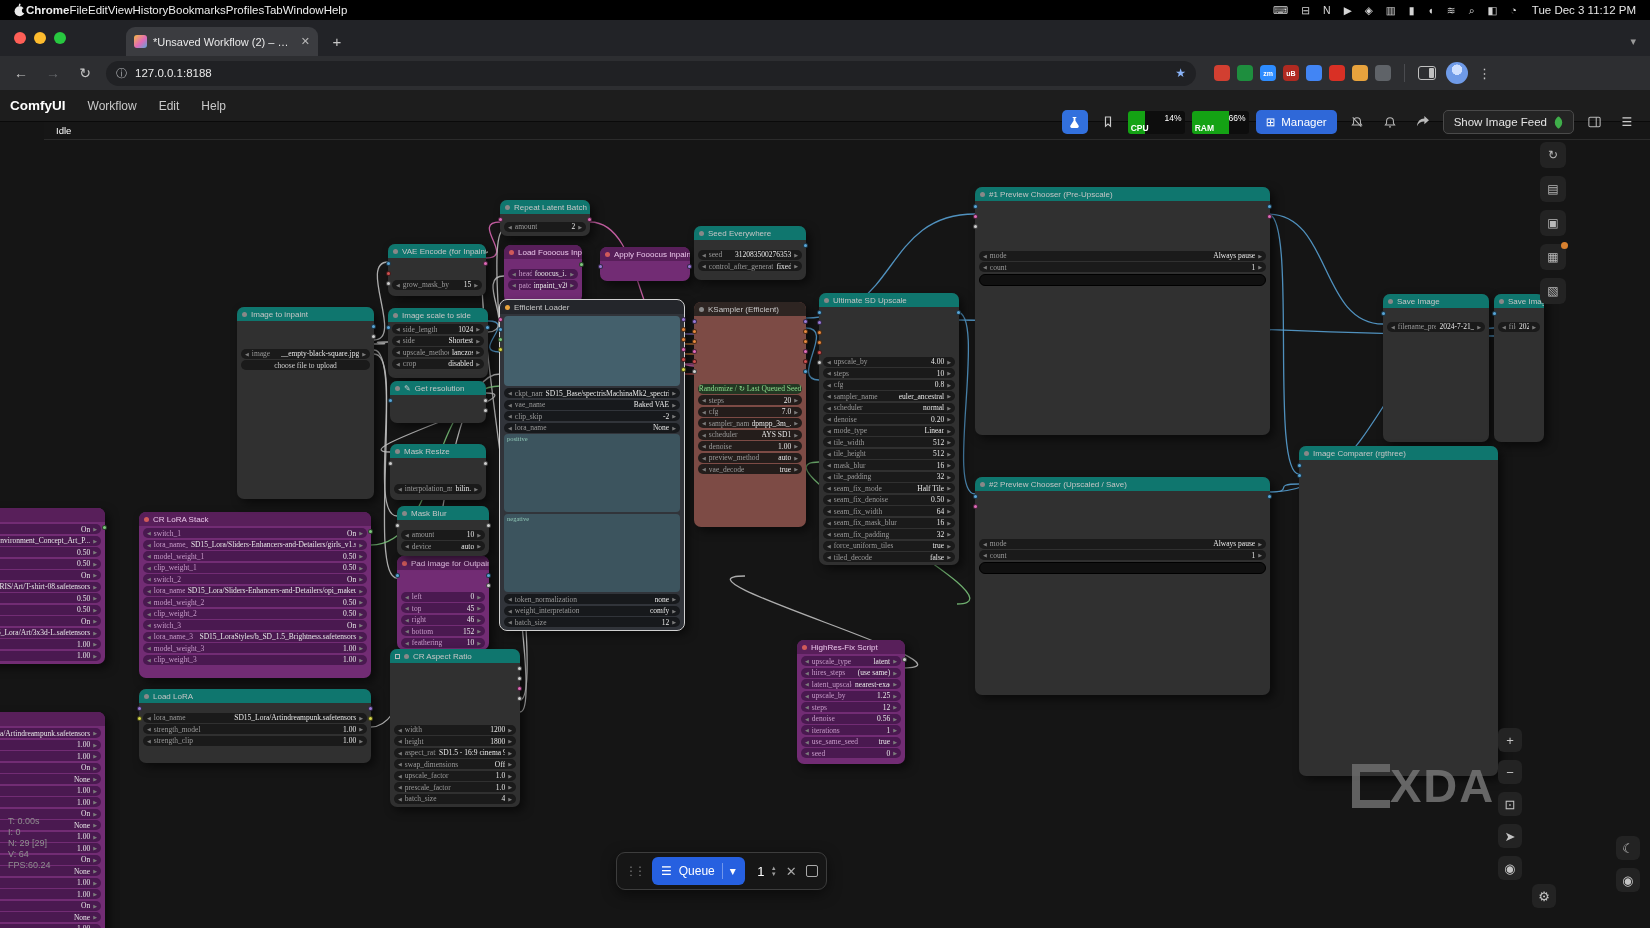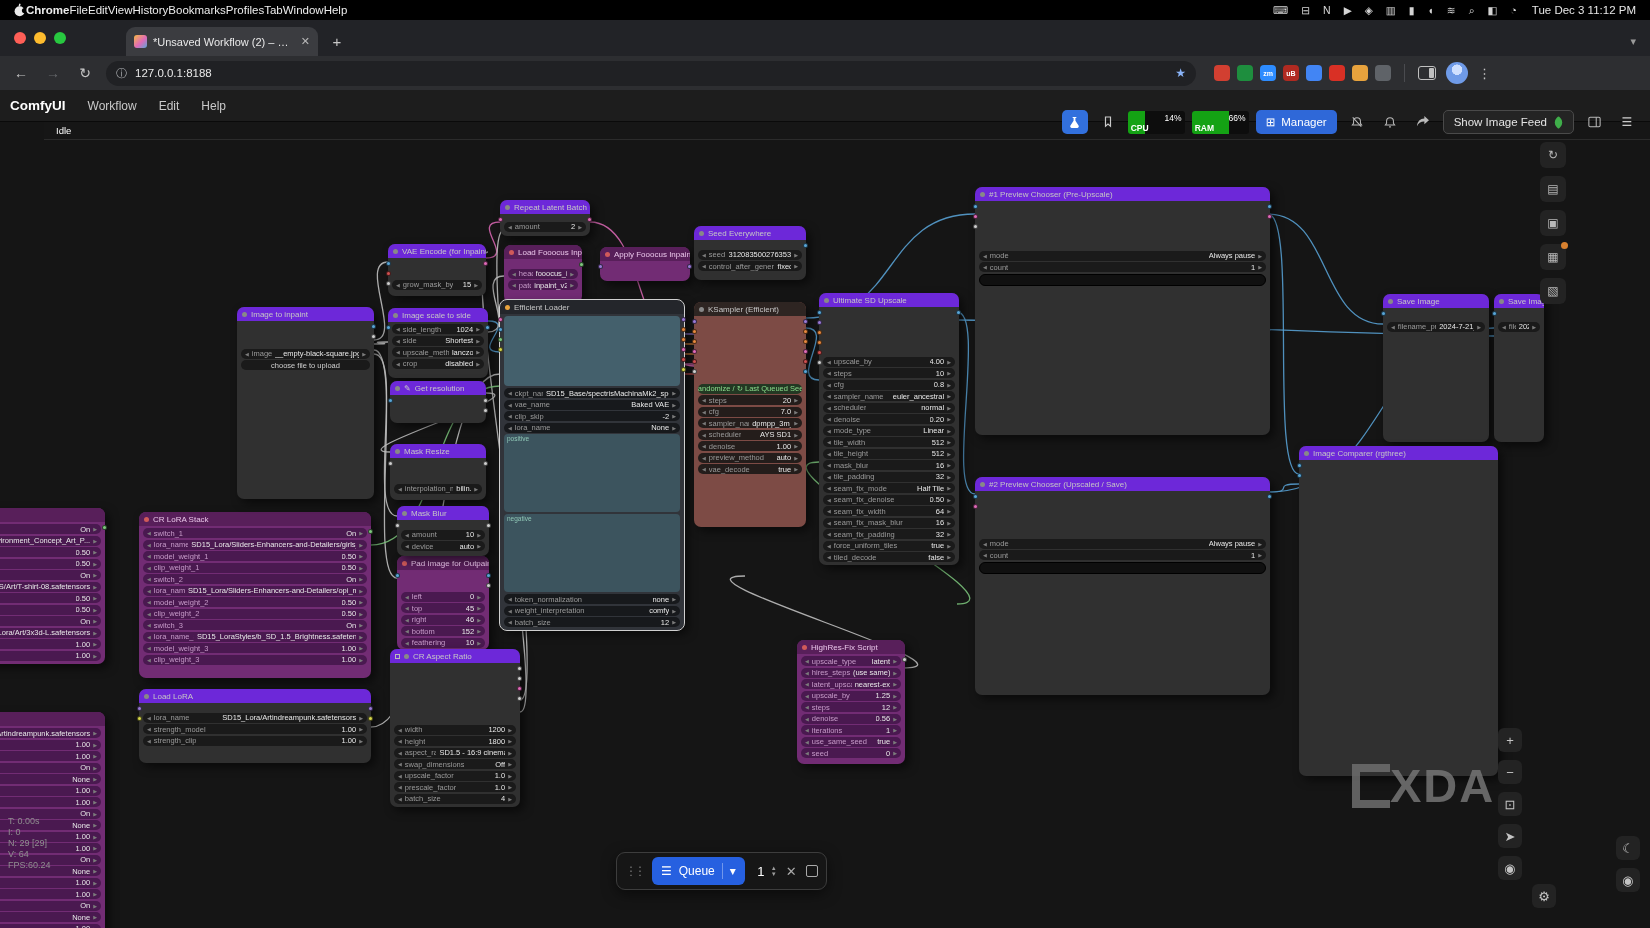--- a/index.html
+++ b/index.html
@@ -76,22 +76,22 @@
 
   
   #canvas{position:absolute;top:140px;left:0;width:1650px;height:788px;background:#151515;overflow:hidden;}
   #links{position:absolute;left:0;top:0;width:1650px;height:788px;}
 
   .node{position:absolute;border-radius:7px;box-shadow:4px 4px 10px rgba(0,0,0,.55);font-size:7.5px;}
   .nhead{height:14px;display:flex;align-items:center;gap:4px;padding:0 5px;border-radius:7px 7px 0 0;
     font-size:8px;color:#c6c6c6;white-space:nowrap;overflow:hidden;}
   .ndot{width:5px;height:5px;border-radius:50%;flex:0 0 auto;}
   .nchk{width:5px;height:5px;border:1px solid #bbb;flex:0 0 auto;}
-  .nbody{padding:2px 4px 10px;position:relative;overflow:hidden;}
-  .n-d{background:#303030}.n-d .nhead{background:#6d28d9}
+  .nbody{padding:2px 4px 10px;position:relative;overflow:hidden;font-family:Liberation Serif, serif;}
+  .n-d{background:#303030}.n-d .nhead{background:#0f766e}
   .n-l{background:#31343a}.n-l .nhead{background:#24262b}
   .n-p{background:#722c74}.n-p .nhead{background:#581f5a;color:#e8c4e8}
   .n-r{background:#7d4b45}.n-r .nhead{background:#2e2522}
   .node.sel{outline:1px solid #cfcfcf;}
   .row{height:10px;border-radius:5px;display:flex;align-items:center;padding:0 4px;margin-bottom:1.5px;
     background:#1a1a1a;color:#b9b9b9;overflow:hidden;white-space:nowrap;}
   .n-p .row{background:#4a1950;color:#d9b6da}
   .n-r .row{background:#241d1b}
   .n-l .row{background:#17191c}
   .row .arr{color:#7c7c7c;font-size:5px;flex:0 0 auto;}

